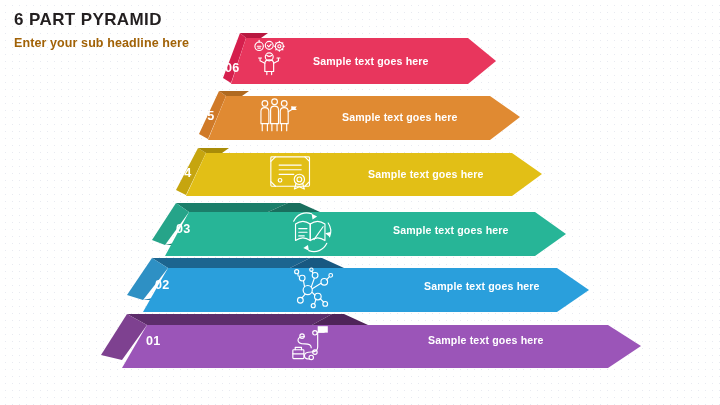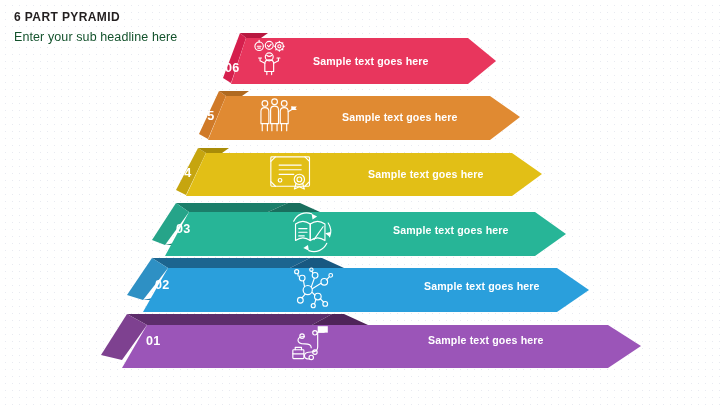--- a/index.html
+++ b/index.html
@@ -13,25 +13,25 @@
   #bg-texture {
     position:absolute; inset:0;
     background-image:radial-gradient(#e4e6ee 0.7px, transparent 0.8px);
     background-size:7px 7px;
     background-position:2px 2px;
     opacity:.85;
     z-index:0;
   }
   #header { position:absolute; left:14px; top:10px; z-index:5; }
   #page-title {
-    font-size:12px; font-weight:bold; color:#231f20;
+    font-size:17px; font-weight:bold; color:#231f20;
     letter-spacing:.4px;
   }
   #page-subtitle {
-    font-size:12.5px; color:#14532d; margin-top:6px; letter-spacing:.1px;
+    font-size:12.5px; color:#a16207; margin-top:6px; letter-spacing:.1px;font-weight:bold;
   }
   #pyramid { position:absolute; left:0; top:0; width:720px; height:340px; z-index:2; }
   #pyramid svg { display:block; }
   .row-text {
     font-family:"Liberation Sans", sans-serif;
     font-size:10.6px; font-weight:bold; fill:#ffffff;
     letter-spacing:.15px;
   }
   .row-num {
     font-family:"Liberation Sans", sans-serif;

